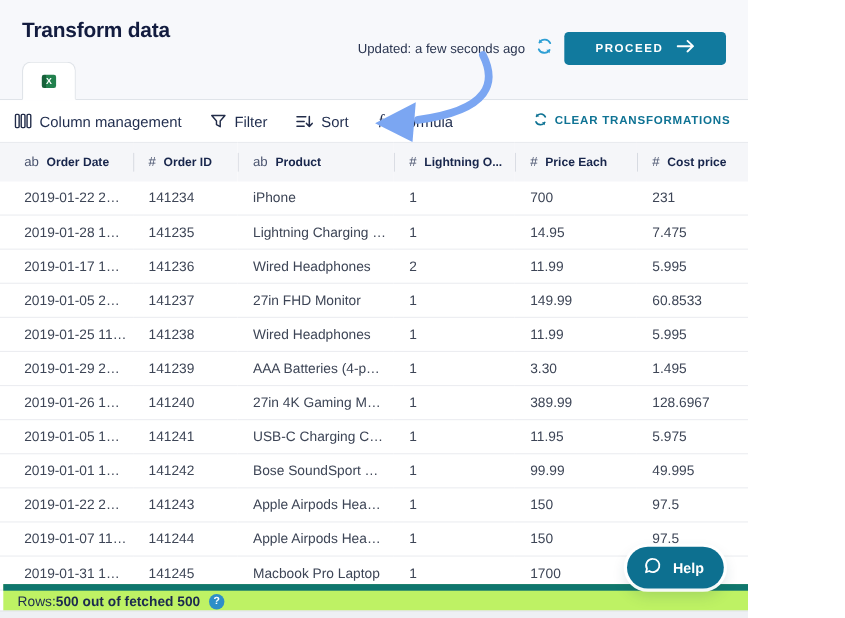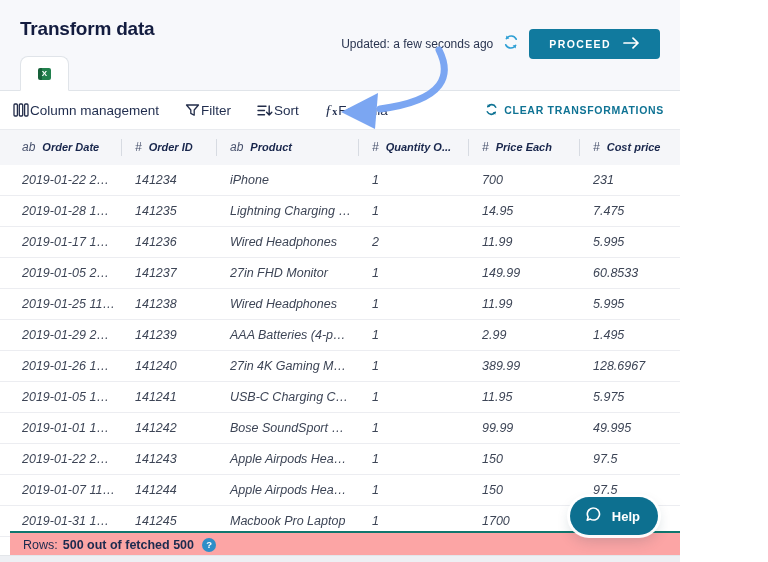--- a/index.html
+++ b/index.html
@@ -9,21 +9,21 @@
     -webkit-font-smoothing:antialiased;
   }
   
   .top{position:absolute;top:0;left:0;right:0;height:57px;
        display:flex;align-items:center;padding:0 20px;box-sizing:border-box;}
   .page-title{font-size:19px;font-weight:700;color:#131c3f;letter-spacing:-0.2px;}
   .top-right{margin-left:auto;display:flex;align-items:center;gap:8px;margin-top:30px;}
   .updated{font-size:12px;color:#2a3550;}
   .icon-btn{background:none;border:none;padding:2px;cursor:pointer;display:flex;align-items:center;}
   .proceed{
-    display:inline-flex;align-items:center;gap:12px;height:30px;padding:0 20px;
+    display:inline-flex;align-items:center;gap:12px;height:30px;padding:0 28px;
     background:#117a9e;color:#fff;border:none;border-radius:4px;cursor:pointer;
     font-family:"Liberation Sans",sans-serif;font-size:10.5px;font-weight:700;letter-spacing:1.4px;
   }
   
   .tabstrip{position:absolute;top:57px;left:0;right:0;height:34px;
             display:flex;align-items:flex-end;padding-left:20px;box-sizing:border-box;
             border-bottom:1px solid #e0e4e9;}
   .tab{
     display:inline-flex;align-items:center;gap:8px;height:33px;padding:0 17px;
     background:#fff;border:1px solid #e0e4e9;border-bottom:1px solid #fff;
@@ -31,56 +31,56 @@
     font-size:13px;font-weight:700;color:#15244a;
   }
   .xls-icon{
     width:13px;height:12px;border-radius:2px;flex:none;
     background:linear-gradient(90deg,#17613a 0 30%,#21804d 30%);
     color:#fff;font-size:8px;font-weight:700;display:grid;place-items:center;
   }
   
   .content{position:absolute;top:91px;left:0;right:0;bottom:0;background:#fff;}
   .toolbar{height:38px;display:flex;align-items:center;padding:0 16px 0 13px;}
-  .tool{display:inline-flex;align-items:center;gap:1px;margin-right:26px;
+  .tool{display:inline-flex;align-items:center;gap:7px;margin-right:26px;
         background:none;border:none;padding:0;cursor:pointer;
         font-family:"Liberation Sans",sans-serif;font-size:13.5px;color:#1f2c4d;}
   .tool svg{display:block;}
   .fx{font-style:italic;font-size:15px;color:#1f2c4d;font-family:"Liberation Serif",serif;}
   .fx small{font-size:10px;font-style:normal;font-weight:700;}
   .clear-btn{margin-left:auto;display:inline-flex;align-items:center;gap:6px;
         background:none;border:none;padding:0;cursor:pointer;
         font-family:"Liberation Sans",sans-serif;
         font-size:10.5px;font-weight:700;letter-spacing:0.7px;color:#0f7394;}
   
-  table{width:768px;border-collapse:collapse;table-layout:fixed;font-style:italic;}
+  table{width:768px;border-collapse:collapse;table-layout:fixed;}
   thead th{
     height:35px;background:#f5f6f9;border-top:1px solid #e9ebef;
     text-align:left;padding:0 4px 0 14px;position:relative;box-sizing:border-box;
     font-size:11px;font-weight:700;color:#18264c;white-space:nowrap;overflow:hidden;
   }
   thead th.first{padding-left:22px;}
   thead th:not(.first)::before{
     content:'';position:absolute;left:0;top:9px;bottom:9px;width:1px;background:#d7dbe2;
   }
   .ctype{font-weight:400;color:#49536e;font-size:12px;margin-right:7px;}
   tbody td{
     height:31px;border-bottom:1px solid #ecedf1;box-sizing:border-box;
     padding:0 6px 0 14px;font-size:12.5px;color:#3d4556;
     white-space:nowrap;overflow:hidden;text-overflow:ellipsis;
   }
   tbody td.first{padding-left:22px;}
   tbody td.filler,thead th.filler{border-bottom:none;}
   
   .footer-bar{
-    position:absolute;left:10px;right:0;bottom:6px;height:25px;background:#fca5a5;
-    border-top:2px solid #0f766e;display:flex;align-items:center;
+    position:absolute;left:3px;right:0;bottom:6px;height:25px;background:#bef264;
+    border-top:6px solid #0f766e;display:flex;align-items:center;
     padding-left:13px;box-sizing:border-box;font-size:12.5px;color:#1b2a4e;z-index:3;
   }
-  .rows-value{font-weight:700;margin-left:5px;}
+  .rows-value{font-weight:700;}
   .q-badge{
     width:14px;height:14px;border-radius:50%;background:#2d8ec8;color:#fff;
     font-size:9.5px;font-weight:700;display:grid;place-items:center;margin-left:8px;cursor:pointer;
   }
   .bottom-strip{position:absolute;left:0;right:0;bottom:0;height:6px;
     background:#eef0f4;border-top:1px solid #e3e6ea;z-index:3;}
   
   .help-btn{
     position:absolute;right:22px;top:497px;height:38px;border-radius:19px;
     background:#0d7090;color:#fff;border:none;cursor:pointer;z-index:6;
@@ -183,21 +183,21 @@
         <col style="width:110px">
           <col style="width:111px">
           <col style="width:144px">
           <col style="width:45px">
       </colgroup>
       <thead>
         <tr id="thead-row">
             <th class="first"><span class="ctype">ab</span><span>Order Date</span></th>
             <th><span class="ctype">#</span><span>Order ID</span></th>
             <th><span class="ctype">ab</span><span>Product</span></th>
-            <th><span class="ctype">#</span><span>Quantity O...</span></th>
+            <th><span class="ctype">#</span><span>Lightning O...</span></th>
             <th><span class="ctype">#</span><span>Price Each</span></th>
             <th><span class="ctype">#</span><span>Cost price</span></th>
             <th class="filler"></th>
           </tr>
       </thead>
       <tbody id="tbody">
           <tr>
             <td class="first">2019-01-22 21:25:00</td>
             <td>141234</td>
             <td>iPhone</td>
@@ -240,21 +240,21 @@
             <td>1</td>
             <td>11.99</td>
             <td>5.995</td>
             <td class="filler"></td>
           </tr>
           <tr>
             <td class="first">2019-01-29 20:22:00</td>
             <td>141239</td>
             <td>AAA Batteries (4-pack)</td>
             <td>1</td>
-            <td>2.99</td>
+            <td>3.30</td>
             <td>1.495</td>
             <td class="filler"></td>
           </tr>
           <tr>
             <td class="first">2019-01-26 12:16:00</td>
             <td>141240</td>
             <td>27in 4K Gaming Monitor</td>
             <td>1</td>
             <td>389.99</td>
             <td>128.6967</td>

